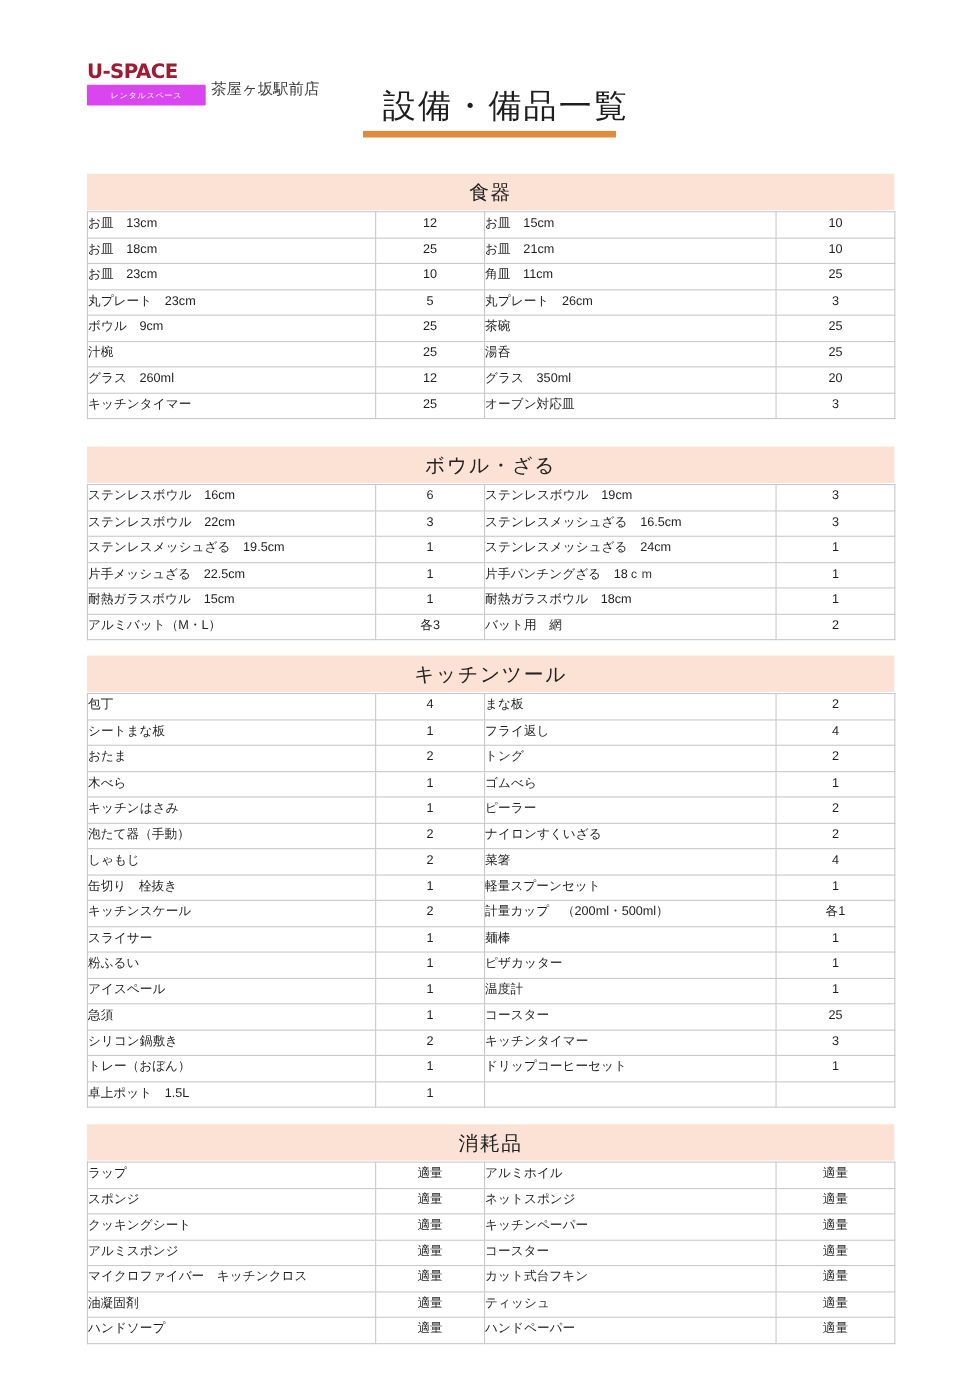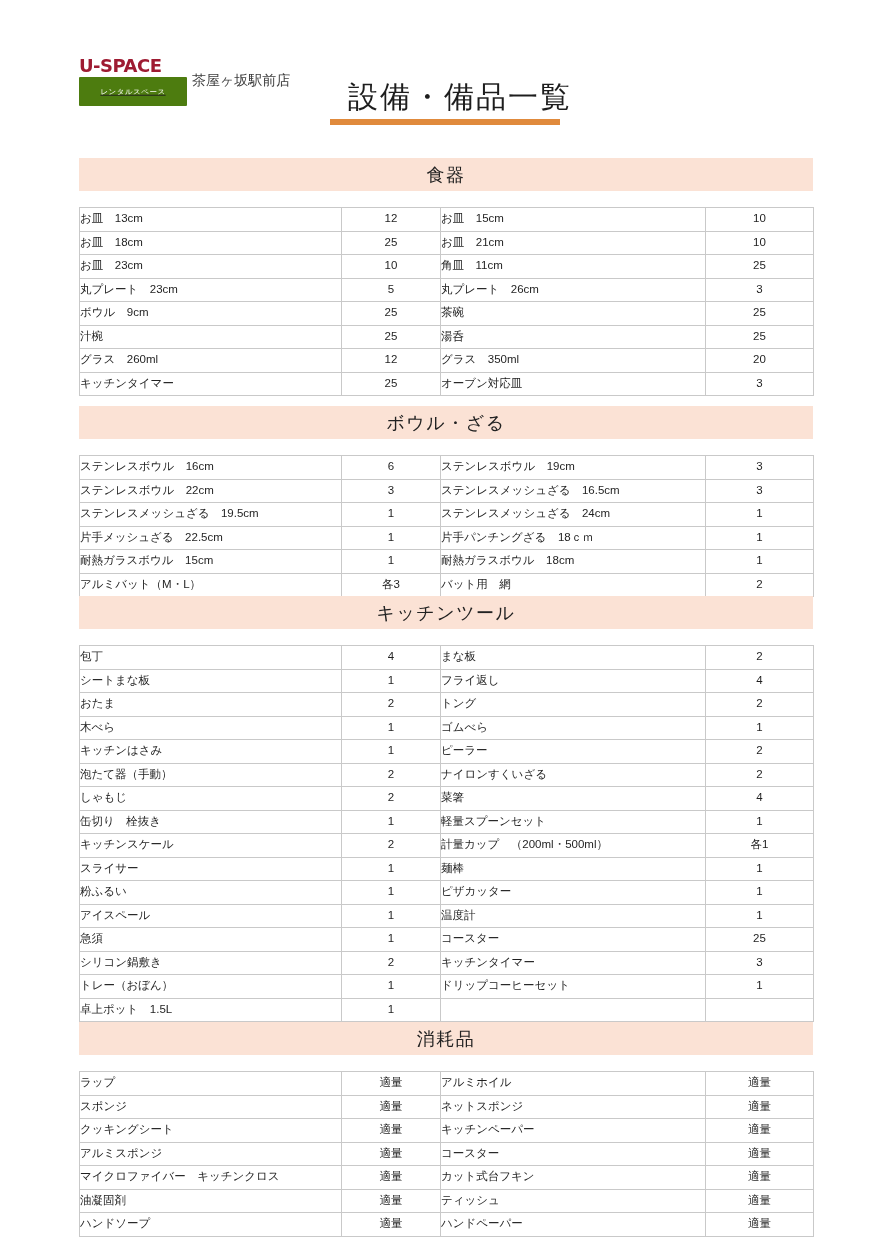--- a/index.html
+++ b/index.html
@@ -34,27 +34,26 @@
     font-size: 18px;
     font-weight: 700;
     letter-spacing: -0.5px;
     color: #9e1b32;
     line-height: 1;
     margin: 0;
   }
   .logo-bar {
     margin-top: 2px;
     width: 108px;
-    height: 29px;
-    background: #4d7c0f;
+    height: 19px;
+    background: #d946ef;
     border-radius: 1px;
     display: flex;
     align-items: center;
     justify-content: center;
-    text-decoration: underline;
   }
   .logo-bar span {
     font-size: 7.5px;
     color: #ffffff;
     letter-spacing: 0.5px;
     transform: scaleY(0.92);
   }
   .store-name {
     position: absolute;
     left: 192px;
@@ -97,21 +96,21 @@
     display: flex;
     align-items: center;
     justify-content: center;
     font-size: 18px;
     letter-spacing: 1.5px;
     color: #222;
   }
   table.items {
     border-collapse: collapse;
     width: 734px;
-    margin-top: 16px;
+    margin-top: 1px;
     table-layout: fixed;
   }
   table.items td {
     border: 1px solid #c9c9c9;
     height: 21.5px;
     font-size: 11.5px;
     color: #1f1f1f;
     padding: 0 0 1px 0;
     vertical-align: middle;
     line-height: 1.1;

